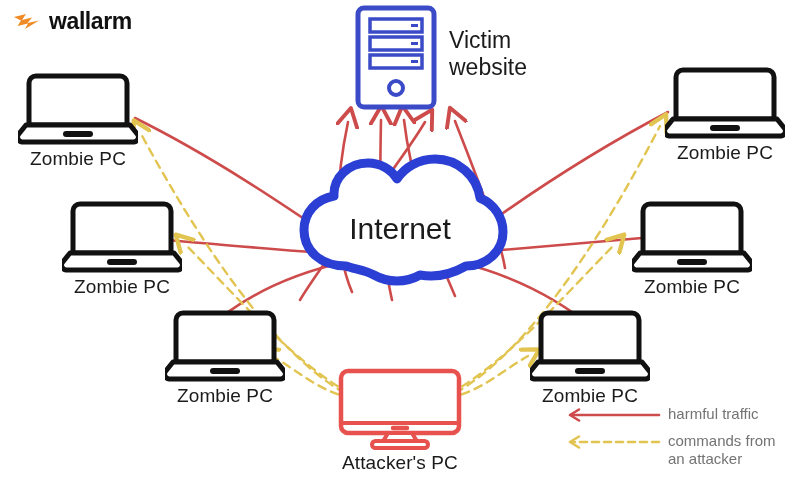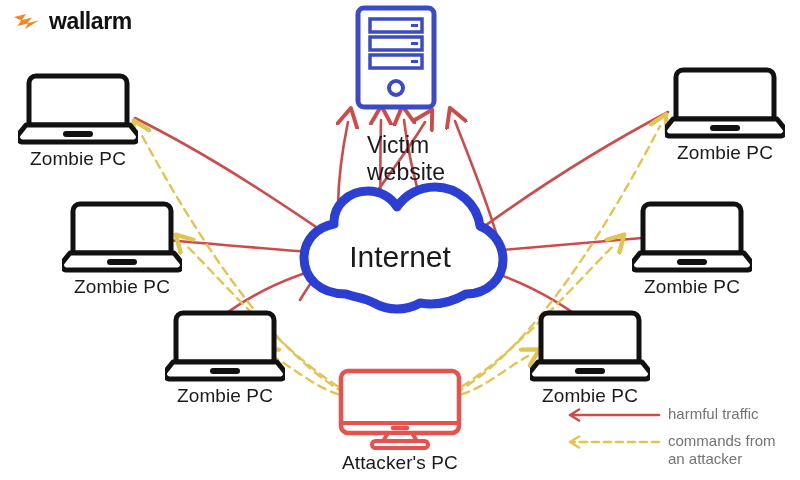--- a/index.html
+++ b/index.html
@@ -50,41 +50,41 @@
   }
   #brand .brand-text {
     font-size: 23px;
     font-weight: bold;
     color: #111111;
     letter-spacing: -0.4px;
   }
   
   #cloud-node {
     left: 286px;
-    top: 180px;
+    top: 152px;
   }
   #cloud-label {
     position: absolute;
     left: 0;
     top: 0;
     width: 228px;
     height: 138px;
     display: flex;
     align-items: center;
     justify-content: center;
     font-size: 30px;
     color: #1b1b1b;
     padding-top: 16px;
     box-sizing: border-box;
   }
   
   #victim-node {
     left: 355px;
     top: 5px;
-    flex-direction: column;
+    flex-direction: row;
     align-items: flex-start;
   }
   #victim-label {
     font-size: 23px;
     color: #1b1b1b;
     line-height: 1.18;
     margin-left: 12px;
     margin-top: 22px;
     white-space: pre-line;
   }

